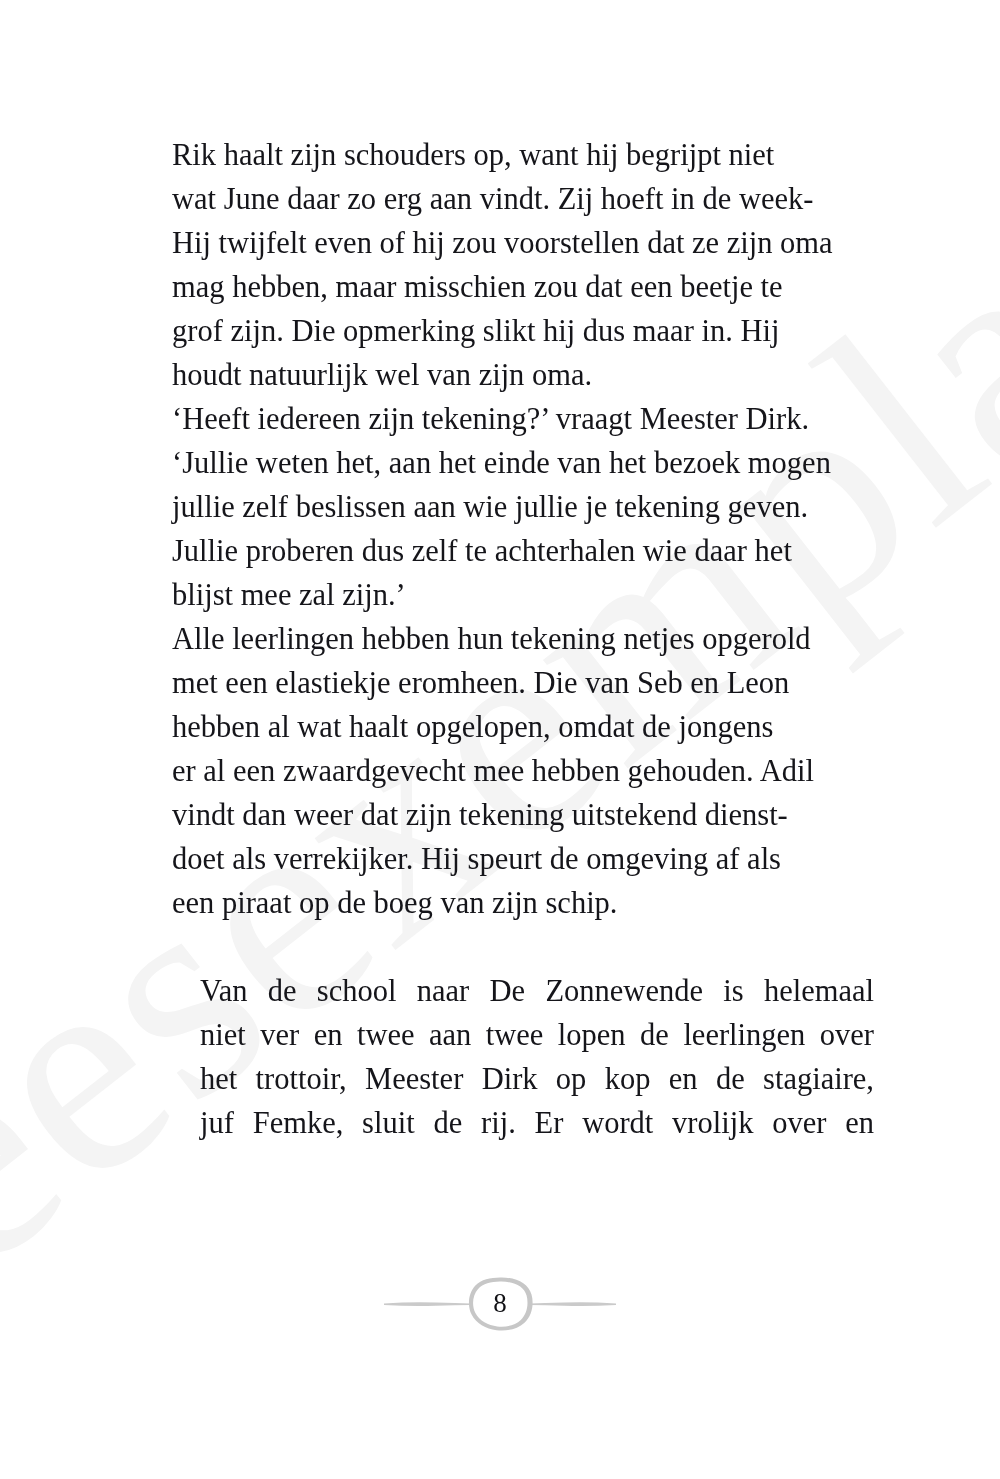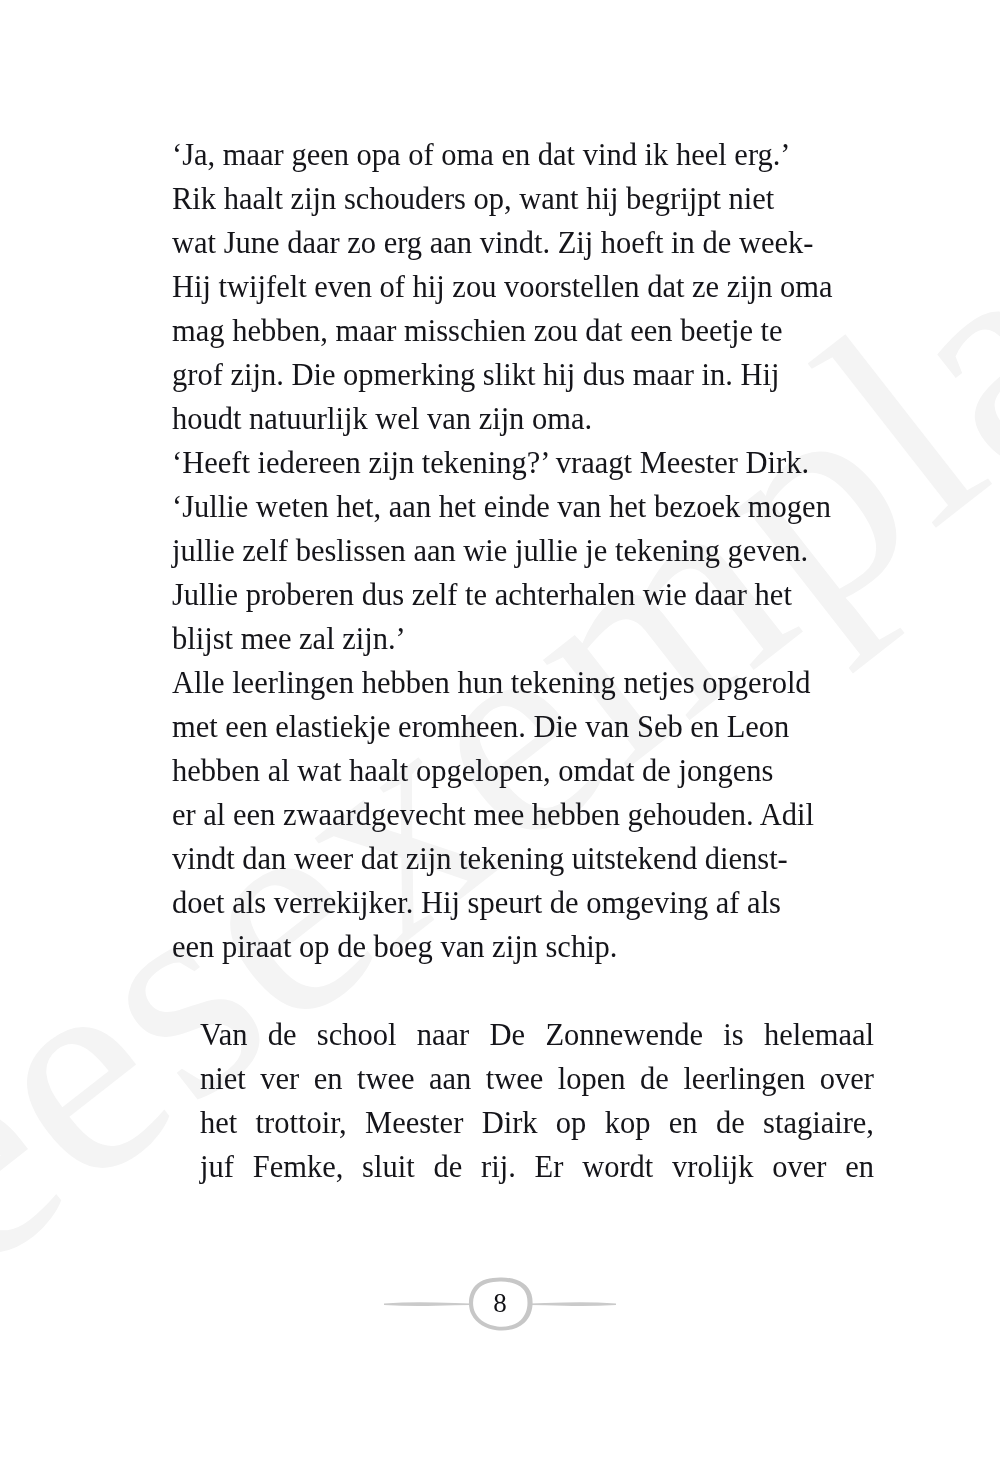--- a/index.html
+++ b/index.html
@@ -115,21 +115,20 @@
 </head>
 <body>
 
 <div class="page" style="background: rgb(255, 255, 255);">
 
   <div class="watermark" style="color: rgb(244, 244, 244); transform: translate(-50%, -50%) rotate(-38deg);">Leesexemplaar</div>
 
   <div class="textblock" style="color: rgb(21, 21, 26);">
 
   <p class="para">
-        <span class="line">‘Ja, maar geen opa of oma en dat vind ik heel erg.’</span>
         <span class="line">Rik haalt zijn schouders op, want hij begrijpt niet</span>
         <span class="line">wat June daar zo erg aan vindt. Zij hoeft in de week-</span>
         <span class="line">Hij twijfelt even of hij zou voorstellen dat ze zijn oma</span>
         <span class="line">mag hebben, maar misschien zou dat een beetje te</span>
         <span class="line">grof zijn. Die opmerking slikt hij dus maar in. Hij</span>
         <span class="line">houdt natuurlijk wel van zijn oma.</span>
         <span class="line">‘Heeft iedereen zijn tekening?’ vraagt Meester Dirk.</span>
         <span class="line">‘Jullie weten het, aan het einde van het bezoek mogen</span>
         <span class="line">jullie zelf beslissen aan wie jullie je tekening geven.</span>
         <span class="line">Jullie proberen dus zelf te achterhalen wie daar het</span>

